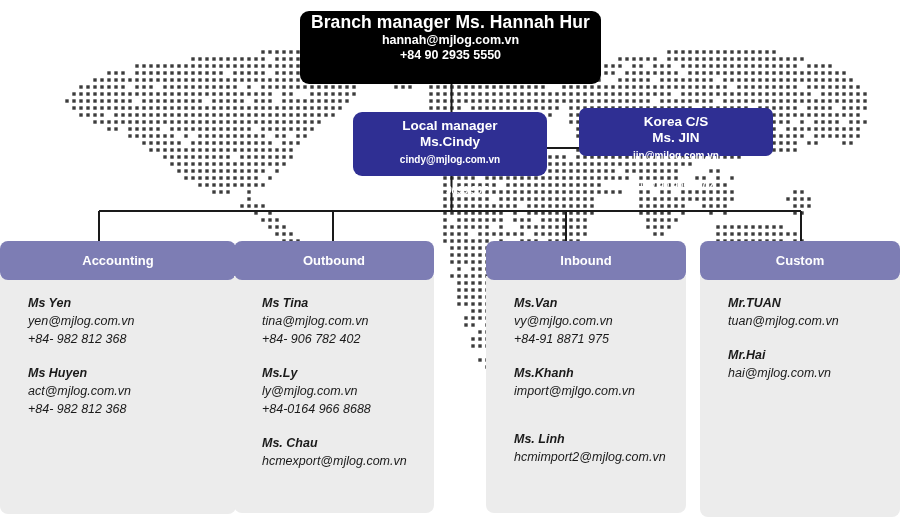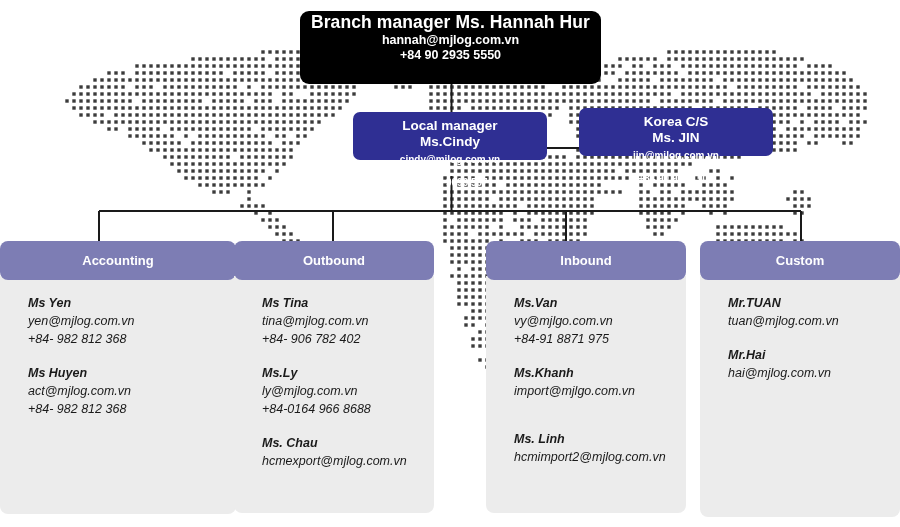--- a/index.html
+++ b/index.html
@@ -67,42 +67,43 @@
   }
 
   .node-blue {
     background: #2f2f93;
     border-radius: 7px;
   }
   .node-local {
     left: 353px;
     top: 112px;
     width: 194px;
-    height: 48px;
+    height: 64px;
     padding-top: 6px;
+    border-radius: 9px;
   }
   .node-korea {
     left: 579px;
     top: 108px;
     width: 194px;
     height: 48px;
     padding-top: 6px;
   }
   .node-blue .n-title {
     font-size: 13.5px;
     font-weight: bold;
     line-height: 16px;
   }
   .node-blue .n-line {
     font-size: 10px;
     font-weight: bold;
     line-height: 15px;
     margin-top: 2px;
   }
-  .node-blue .n-line + .n-line { margin-top: 8px; }
+  .node-blue .n-line + .n-line { margin-top: 16px; font-style: italic; }
 
   
   .dept {
     position: absolute;
     z-index: 2;
     box-sizing: border-box;
   }
   .dept-head {
     height: 39px;
     background: #7d7db4;

